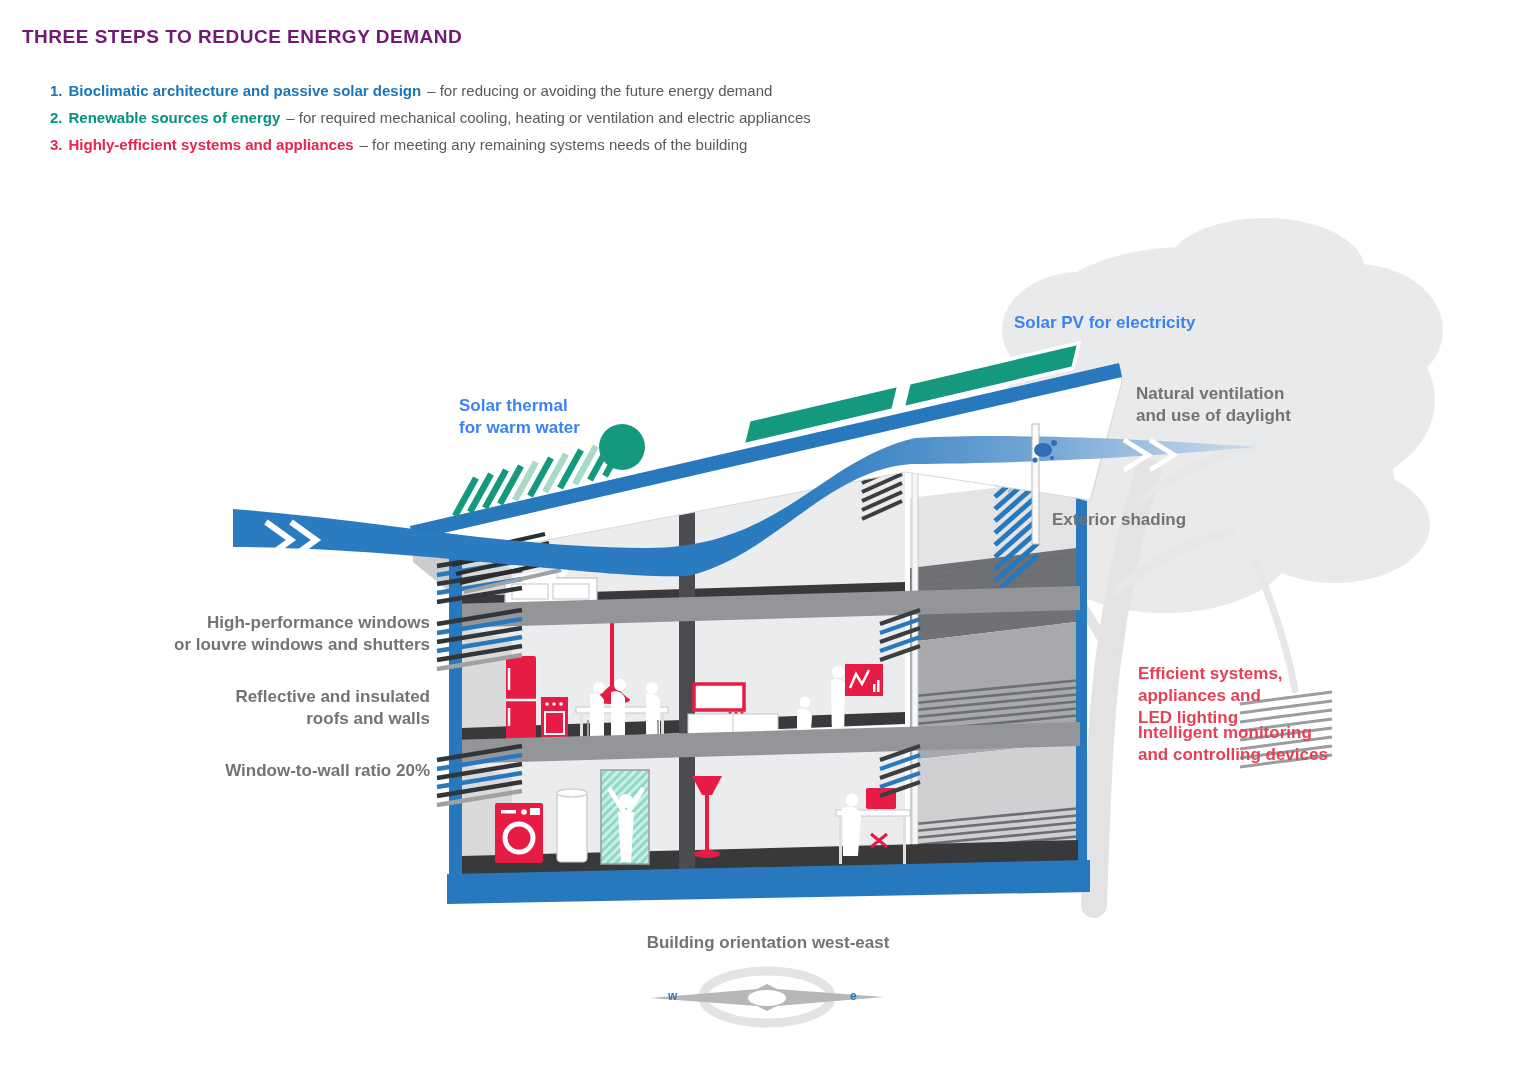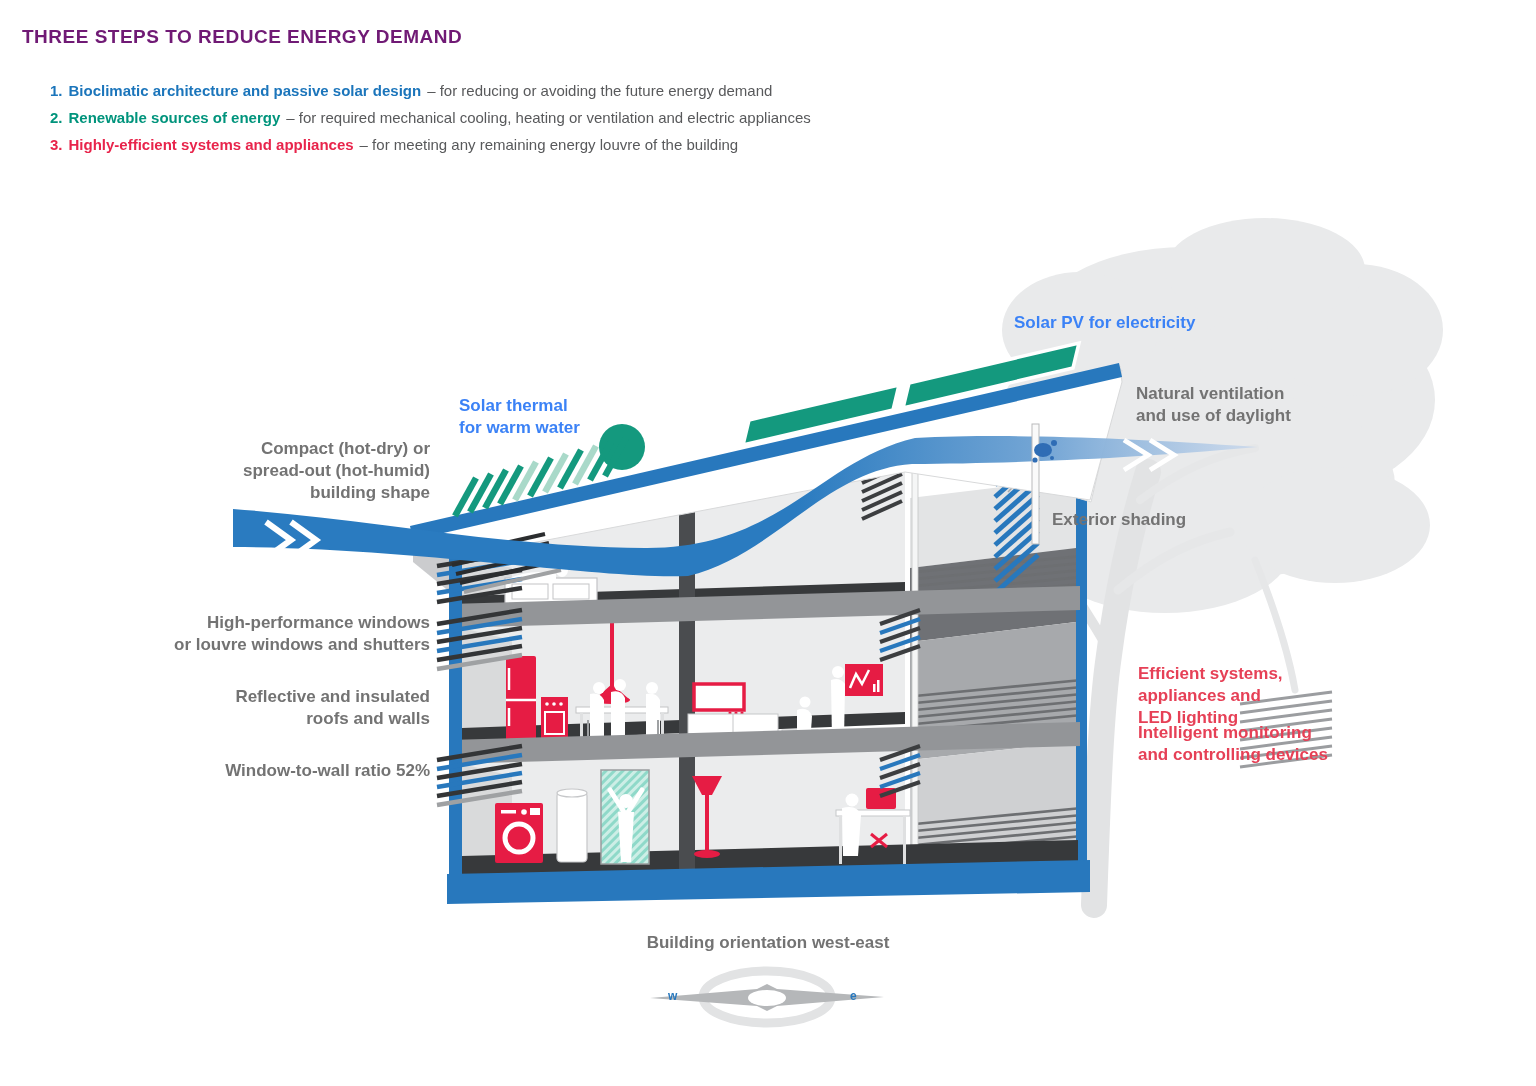--- a/index.html
+++ b/index.html
@@ -359,37 +359,34 @@
     <polygon points="650,998 757,989 767,984 777,989 884,997 777,1006 767,1011 757,1006" fill="#b5b7b9"></polygon>
     <ellipse cx="767" cy="998" rx="19" ry="8" fill="#ffffff"></ellipse>
   </g>
 </svg>
 
 <div class="title">THREE STEPS TO REDUCE ENERGY DEMAND</div>
 
 <div class="steps">
   <div class="step"><span class="s-num c-blue">1.</span><span class="s-label c-blue">Bioclimatic architecture and passive solar design</span><span class="s-rest">– for reducing or avoiding the future energy demand</span></div>
   <div class="step"><span class="s-num c-teal">2.</span><span class="s-label c-teal">Renewable sources of energy</span><span class="s-rest">– for required mechanical cooling, heating or ventilation and electric appliances</span></div>
-  <div class="step"><span class="s-num c-red">3.</span><span class="s-label c-red">Highly-efficient systems and appliances</span><span class="s-rest">– for meeting any remaining energy louvre of the building</span></div>
+  <div class="step"><span class="s-num c-red">3.</span><span class="s-label c-red">Highly-efficient systems and appliances</span><span class="s-rest">– for meeting any remaining systems needs of the building</span></div>
 </div>
 
 <div class="lbl teal" style="left:1014px;top:312px;">Solar PV for electricity</div>
 <div class="lbl teal" style="left:459px;top:395px;">Solar thermal
 for warm water</div>
 <div class="lbl blue" style="left:1136px;top:383px;">Natural ventilation
 and use of daylight</div>
-<div class="lbl blue ralign" style="left:228px;top:438px;width:202px;">Compact (hot-dry) or
-spread-out (hot-humid)
-building shape</div>
 <div class="lbl blue" style="left:1052px;top:509px;">Exterior shading</div>
 <div class="lbl blue ralign" style="left:160px;top:612px;width:270px;">High-performance windows
 or louvre windows and shutters</div>
 <div class="lbl blue ralign" style="left:160px;top:686px;width:270px;">Reflective and insulated
 roofs and walls</div>
-<div class="lbl blue ralign" style="left:160px;top:760px;width:270px;">Window-to-wall ratio 52%</div>
+<div class="lbl blue ralign" style="left:160px;top:760px;width:270px;">Window-to-wall ratio 20%</div>
 <div class="lbl red" style="left:1138px;top:615px;margin-top:48px;">Efficient systems,
 appliances and
 LED lighting</div>
 <div class="lbl blue calign" style="left:570px;top:932px;width:396px;">Building orientation west-east</div>
 <div class="lbl red" style="left:1138px;top:722px;">Intelligent monitoring
 and controlling devices</div>
 <div class="compass-letter" style="left:668px;top:989px;">w</div>
 <div class="compass-letter" style="left:850px;top:989px;">e</div>
 
 </div>

